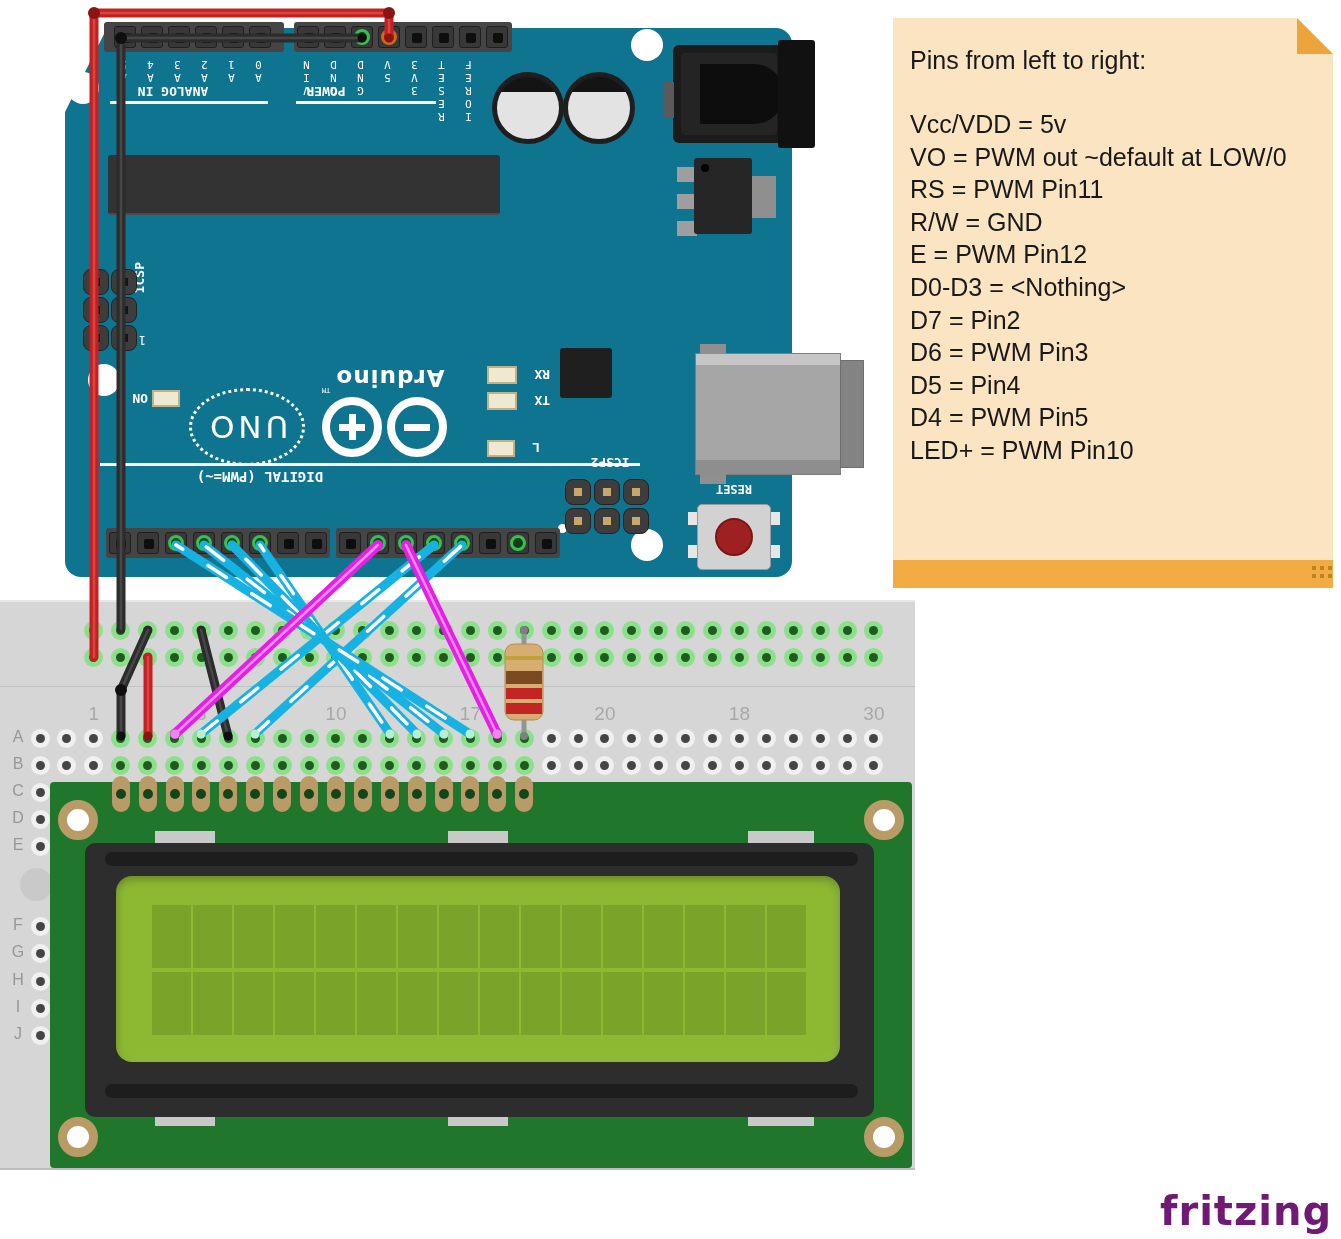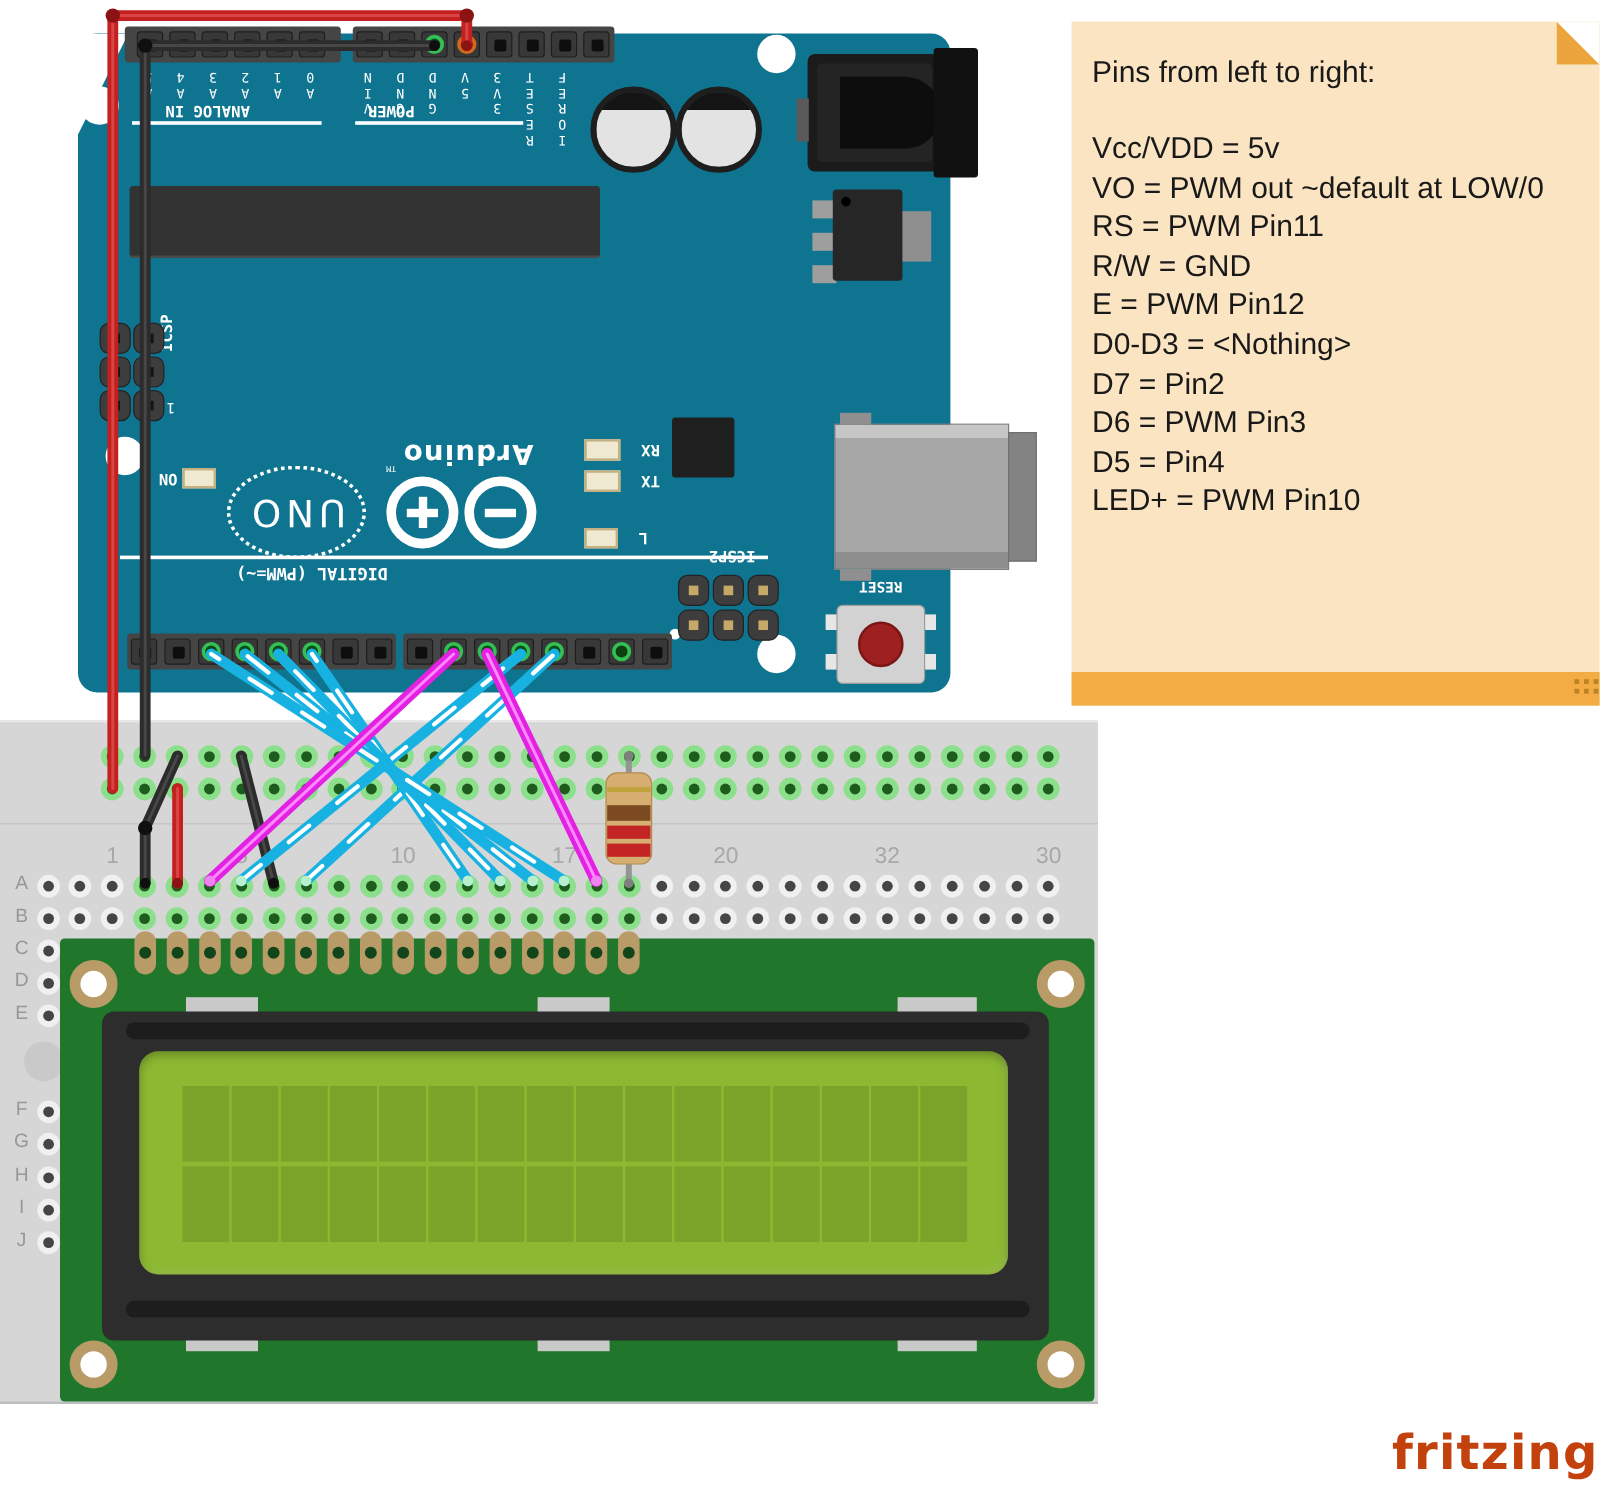--- a/index.html
+++ b/index.html
@@ -429,21 +429,21 @@
       <div class="bbletter" style="left: 8px; top: 916px;">F</div>
       <div class="bbletter" style="left: 8px; top: 943px;">G</div>
       <div class="bbletter" style="left: 8px; top: 971px;">H</div>
       <div class="bbletter" style="left: 8px; top: 998px;">I</div>
       <div class="bbletter" style="left: 8px; top: 1025px;">J</div>
       <div class="bbnum" style="left: 73.8px; top: 703px;">1</div>
       <div class="bbnum" style="left: 181.4px; top: 703px;">5</div>
       <div class="bbnum" style="left: 315.9px; top: 703px;">10</div>
       <div class="bbnum" style="left: 450.4px; top: 703px;">17</div>
       <div class="bbnum" style="left: 584.9px; top: 703px;">20</div>
-      <div class="bbnum" style="left: 719.4px; top: 703px;">32</div>
+      <div class="bbnum" style="left: 719.4px; top: 703px;">18</div>
       <div class="bbnum" style="left: 853.9px; top: 703px;">30</div>
     </div>
 
   <div id="arduino" style="left:65px;top:28px;width:727px;height:549px;background:#0f7490;border-radius:16px;"></div>
   <div style="left:65px;top:28px;width:42px;height:84px;background:#ffffff;clip-path:polygon(0 0,100% 0,0 100%);"></div>
 
   <div style="left:67px;top:72px;width:32px;height:32px;border-radius:50%;background:#fff;"></div>
   <div style="left:631px;top:29px;width:32px;height:32px;border-radius:50%;background:#fff;"></div>
   <div style="left:88px;top:364px;width:32px;height:32px;border-radius:50%;background:#fff;"></div>
   <div style="left:631px;top:529px;width:32px;height:32px;border-radius:50%;background:#fff;"></div>
@@ -860,17 +860,18 @@
   <div id="note-lines" style="left:910px;top:108px;width:424px;">
       <div class="notetext" style="position: static;">Vcc/VDD = 5v</div>
       <div class="notetext" style="position: static;">VO = PWM out ~default at LOW/0</div>
       <div class="notetext" style="position: static;">RS = PWM Pin11</div>
       <div class="notetext" style="position: static;">R/W = GND</div>
       <div class="notetext" style="position: static;">E = PWM Pin12</div>
       <div class="notetext" style="position: static;">D0-D3 = &lt;Nothing&gt;</div>
       <div class="notetext" style="position: static;">D7 = Pin2</div>
       <div class="notetext" style="position: static;">D6 = PWM Pin3</div>
       <div class="notetext" style="position: static;">D5 = Pin4</div>
+      <div class="notetext" style="position: static;">D4 = PWM Pin5</div>
       <div class="notetext" style="position: static;">LED+ = PWM Pin10</div>
     </div>
 
-  <div style="left:1160px;top:1188px;width:180px;font-family:'DejaVu Sans',sans-serif;font-size:40px;font-weight:bold;color:#c2410c;letter-spacing:1px;">fritzing</div>
+  <div style="left:1160px;top:1188px;width:180px;font-family:'DejaVu Sans',sans-serif;font-size:40px;font-weight:bold;color:#701a75;letter-spacing:1px;">fritzing</div>
 </div>
 
 </body></html>

